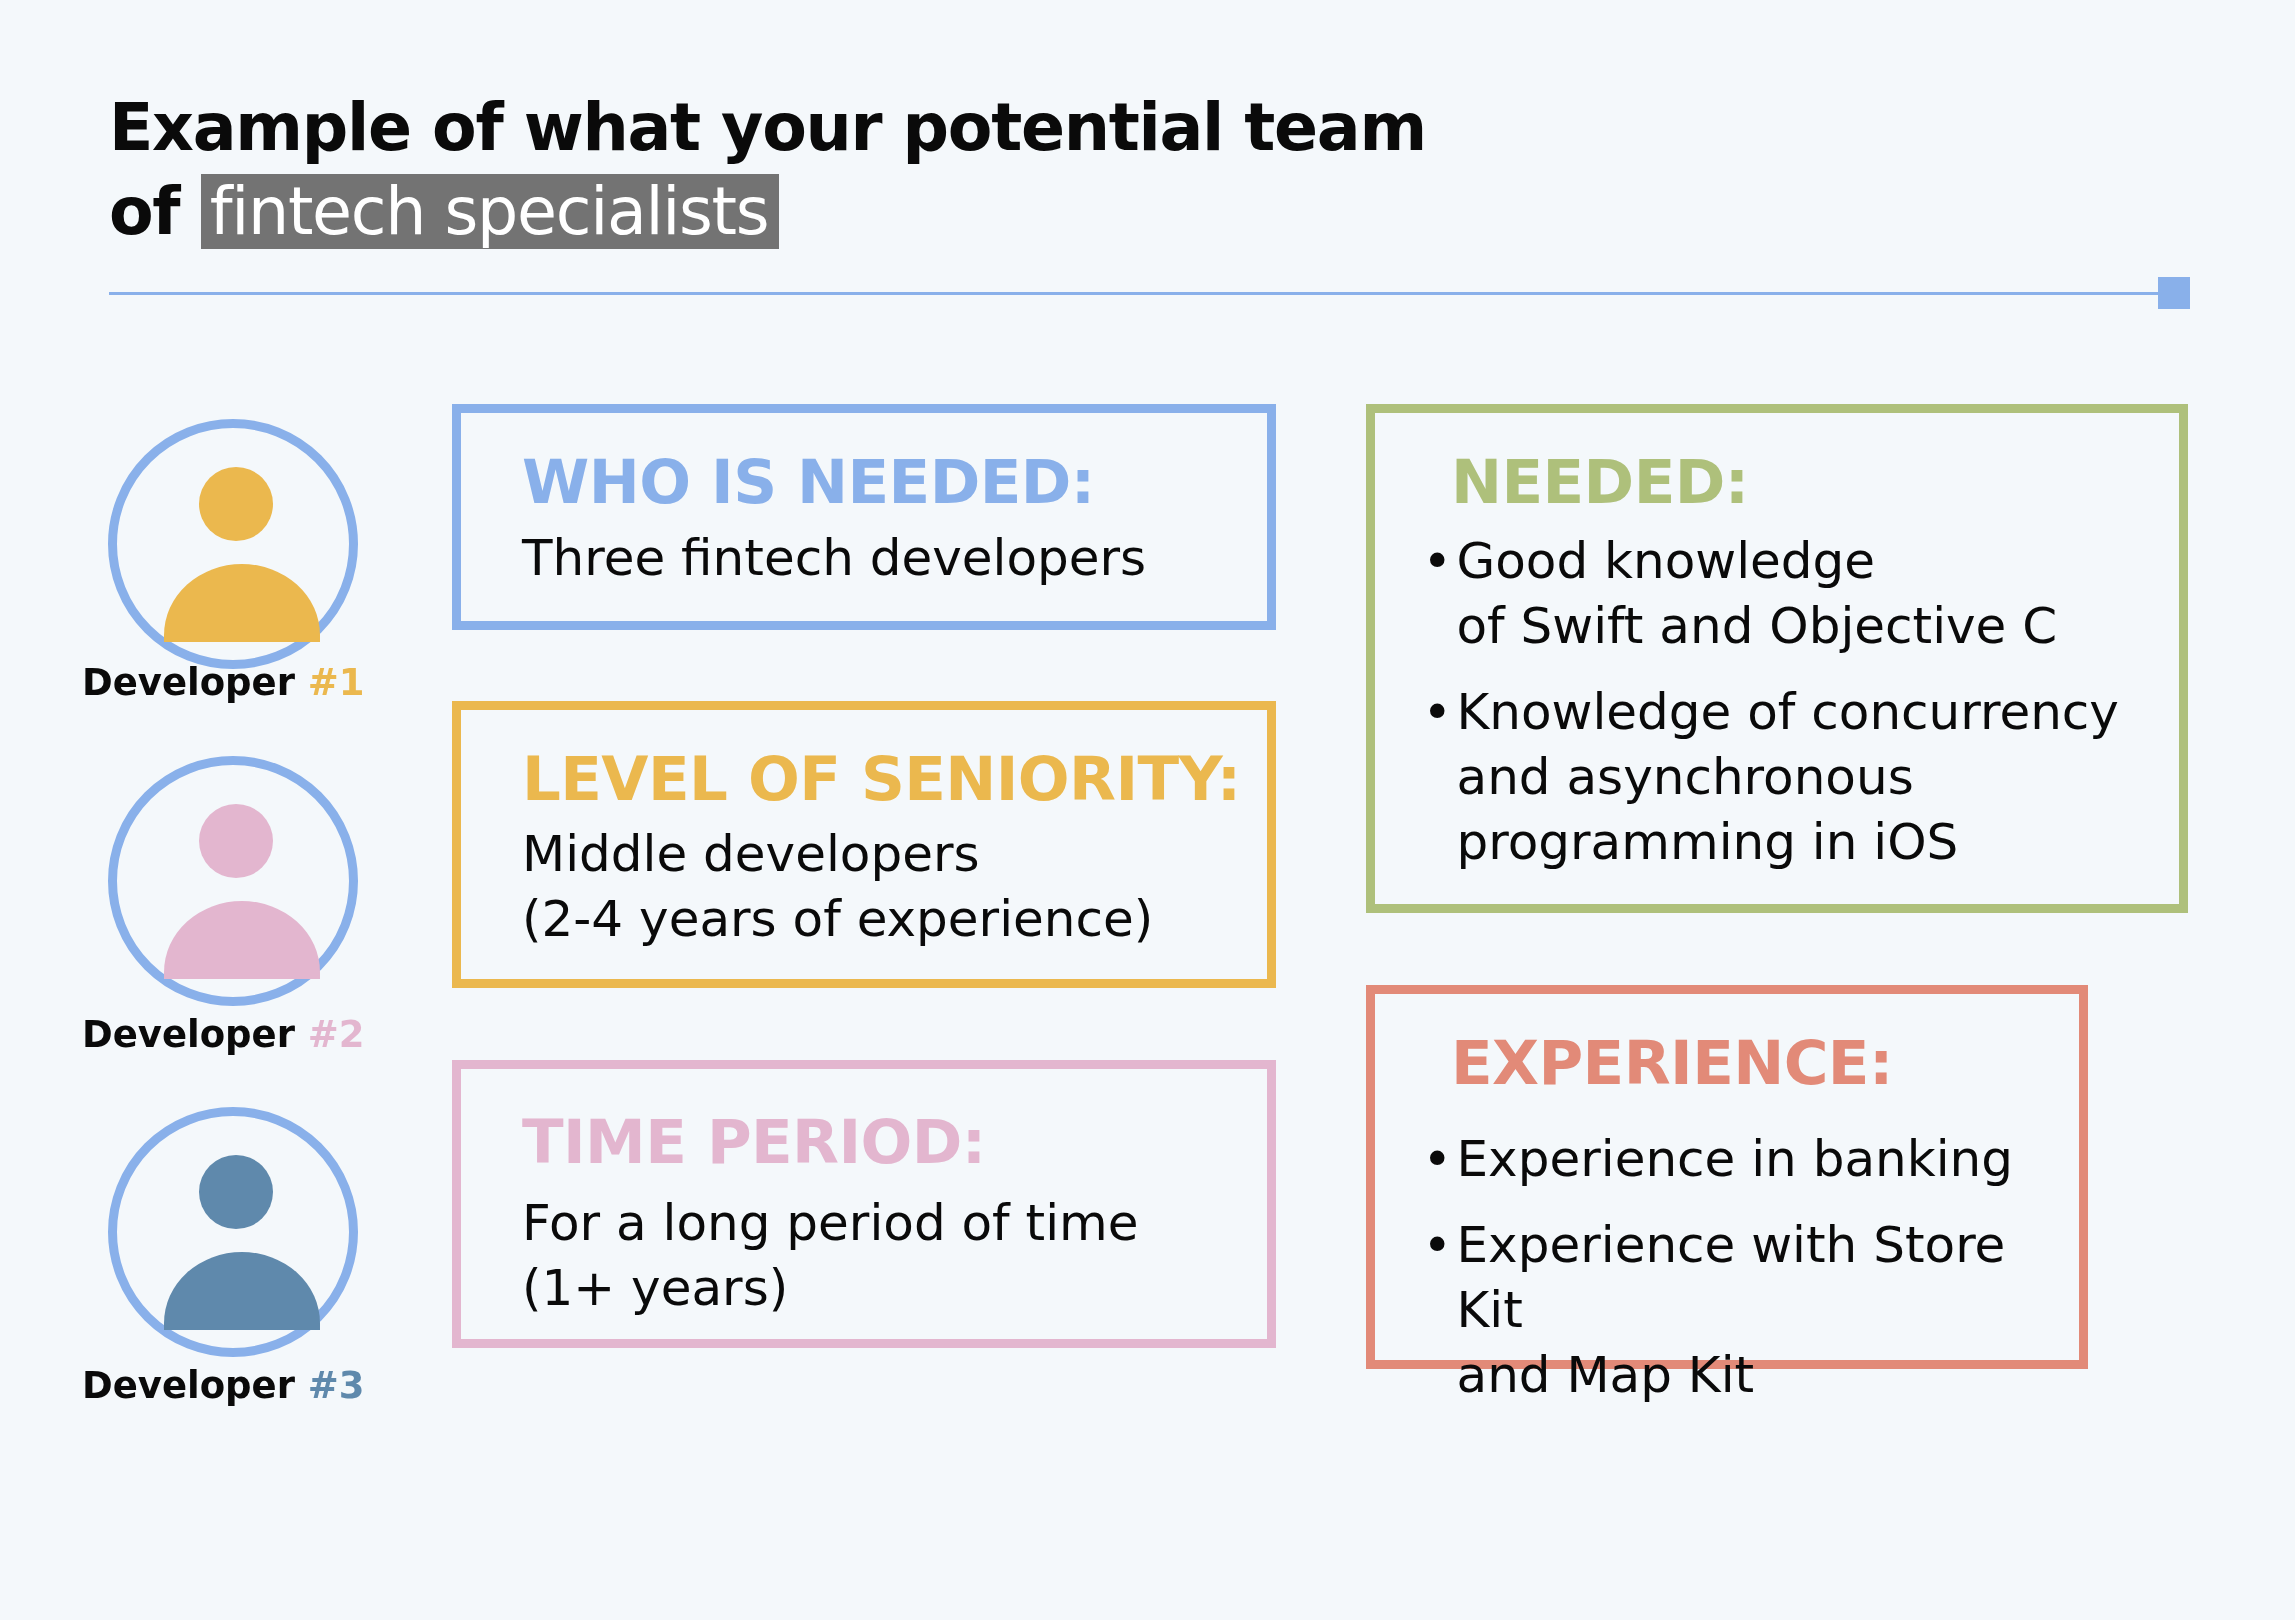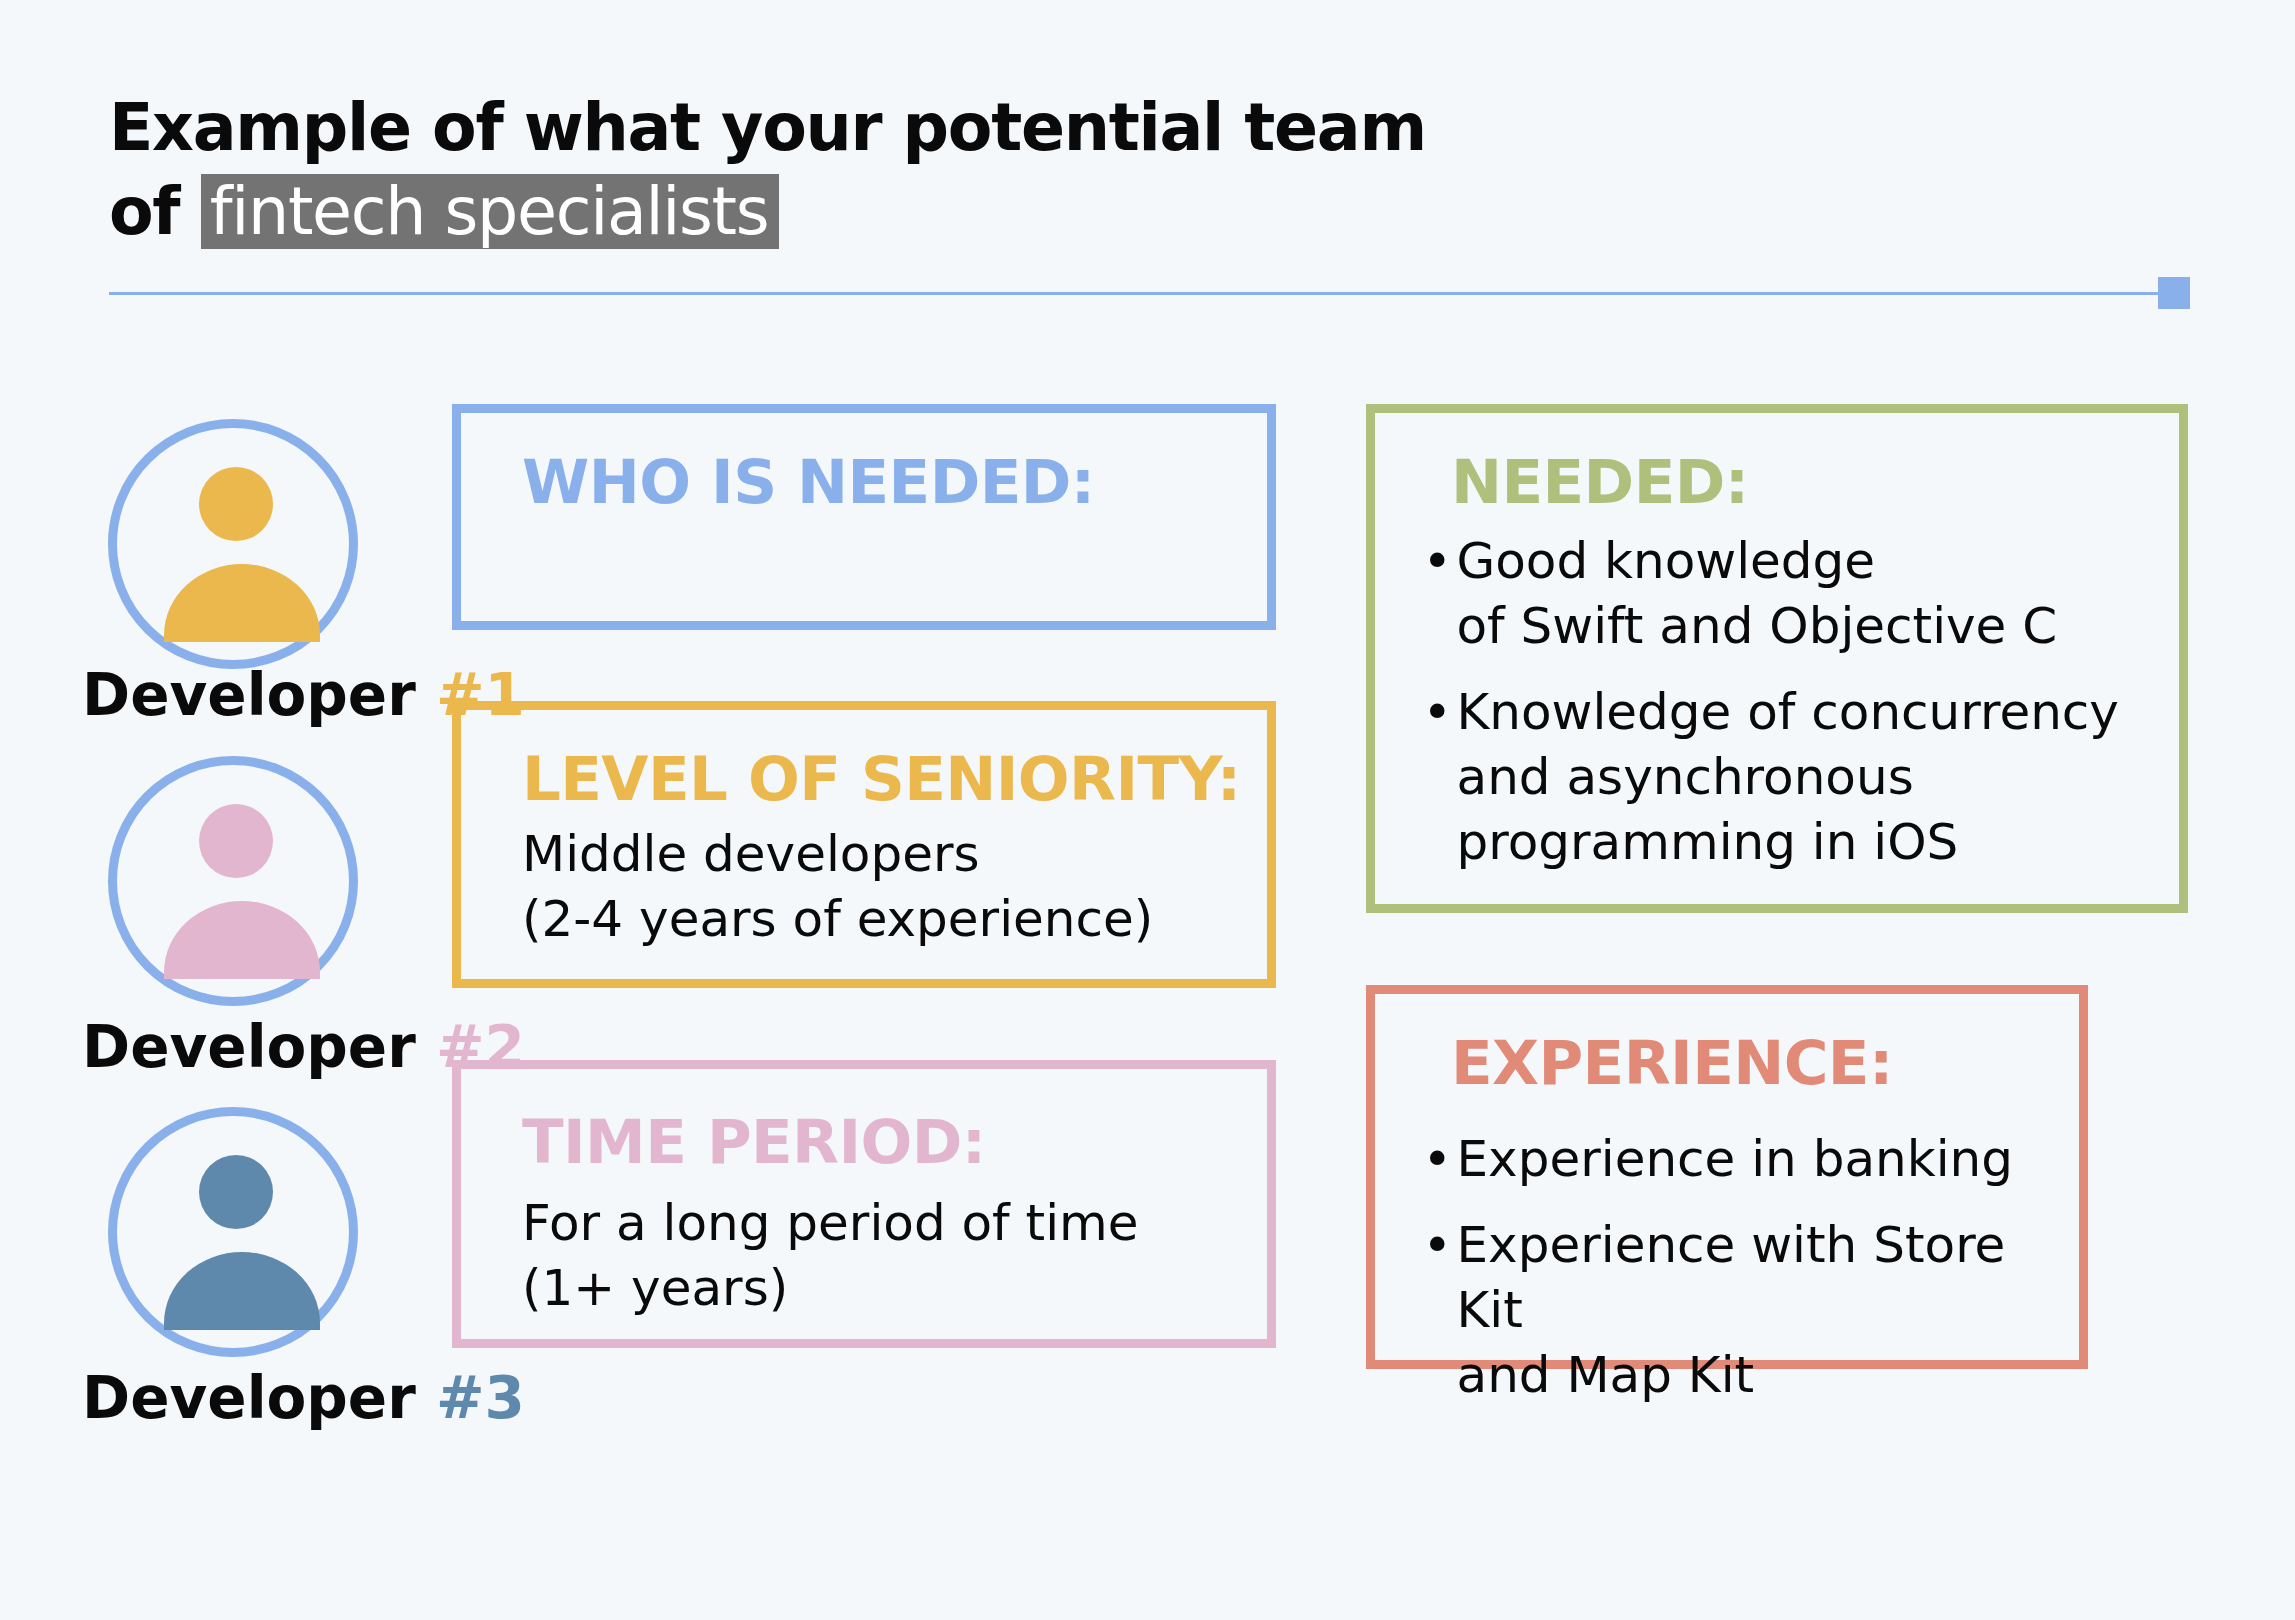--- a/index.html
+++ b/index.html
@@ -5,21 +5,21 @@
   html,body{margin:0;padding:0;}
   body{width:2295px;height:1621px;background:#f4f8fb;position:relative;overflow:hidden;
        font-family:"DejaVu Sans","Liberation Sans",sans-serif;color:#0a0a0a;}
   .title{position:absolute;left:109px;top:86px;font-size:65px;font-weight:bold;line-height:84px;letter-spacing:-1.3px;}
   .title .hl{background:#737373;color:#fff;font-weight:normal;padding:0 10.4px 0 9px;}
   .divider{position:absolute;left:109px;top:292px;width:2054px;height:2.6px;background:#89b0ea;}
   .divider-end{position:absolute;left:2158px;top:277px;width:32px;height:32px;background:#89b0ea;}
   .avatar{position:absolute;left:108px;width:232px;height:232px;border:9px solid #89b0ea;border-radius:50%;}
   .avatar .head{position:absolute;left:82px;top:39px;width:74px;height:74px;border-radius:50%;}
   .avatar .body{position:absolute;left:47px;top:136px;width:156px;height:78px;border-radius:78px 78px 0 0/71px 71px 0 0;}
-  .dev-label{position:absolute;left:82px;font-size:58px;font-weight:bold;white-space:nowrap;}
+  .dev-label{position:absolute;left:82px;font-size:37px;font-weight:bold;white-space:nowrap;}
   .card{position:absolute;box-sizing:border-box;border:9.7px solid;background:transparent;}
   .card .h{font-size:61px;font-weight:bold;letter-spacing:-0.6px;line-height:1;}
   .card .t{font-size:50px;line-height:65px;}
   .card ul{list-style:none;margin:0;padding:0;}
   .card li{position:relative;padding-left:34px;font-size:50px;line-height:65px;margin-bottom:21px;}
   .card li::before{content:"•";position:absolute;left:0;top:0;}
 </style>
 </head>
 <body>
 
@@ -53,20 +53,21 @@
   <div class="head" style="background:#5f89ac"></div>
   <div class="body" style="background:#5f89ac"></div>
 </div>
 <div class="dev-label" style="top:1364px">
   <span>Developer</span>
   <span style="color:#5f89ac">#3</span>
 </div>
 
 <div class="card" style="left:452px;top:404px;width:824px;height:226px;border-color:#89b0ea;padding:38px 0 0 61px">
   <div class="h" style="color:#89b0ea">WHO IS NEEDED:</div>
+  <div class="t" style="margin-top:14.3px">Three fintech developers</div>
 </div>
 
 <div class="card" style="left:452px;top:701px;width:824px;height:287px;border-color:#ebb84e;padding:38px 0 0 61px">
   <div class="h" style="color:#ebb84e">LEVEL OF SENIORITY:</div>
   <div class="t" style="margin-top:13px">Middle developers</div>
   <div class="t">(2-4 years of experience)</div>
 </div>
 
 <div class="card" style="left:452px;top:1060px;width:824px;height:288px;border-color:#e3b6cf;padding:42px 0 0 61px">
   <div class="h" style="color:#e3b6cf">TIME PERIOD:</div>

